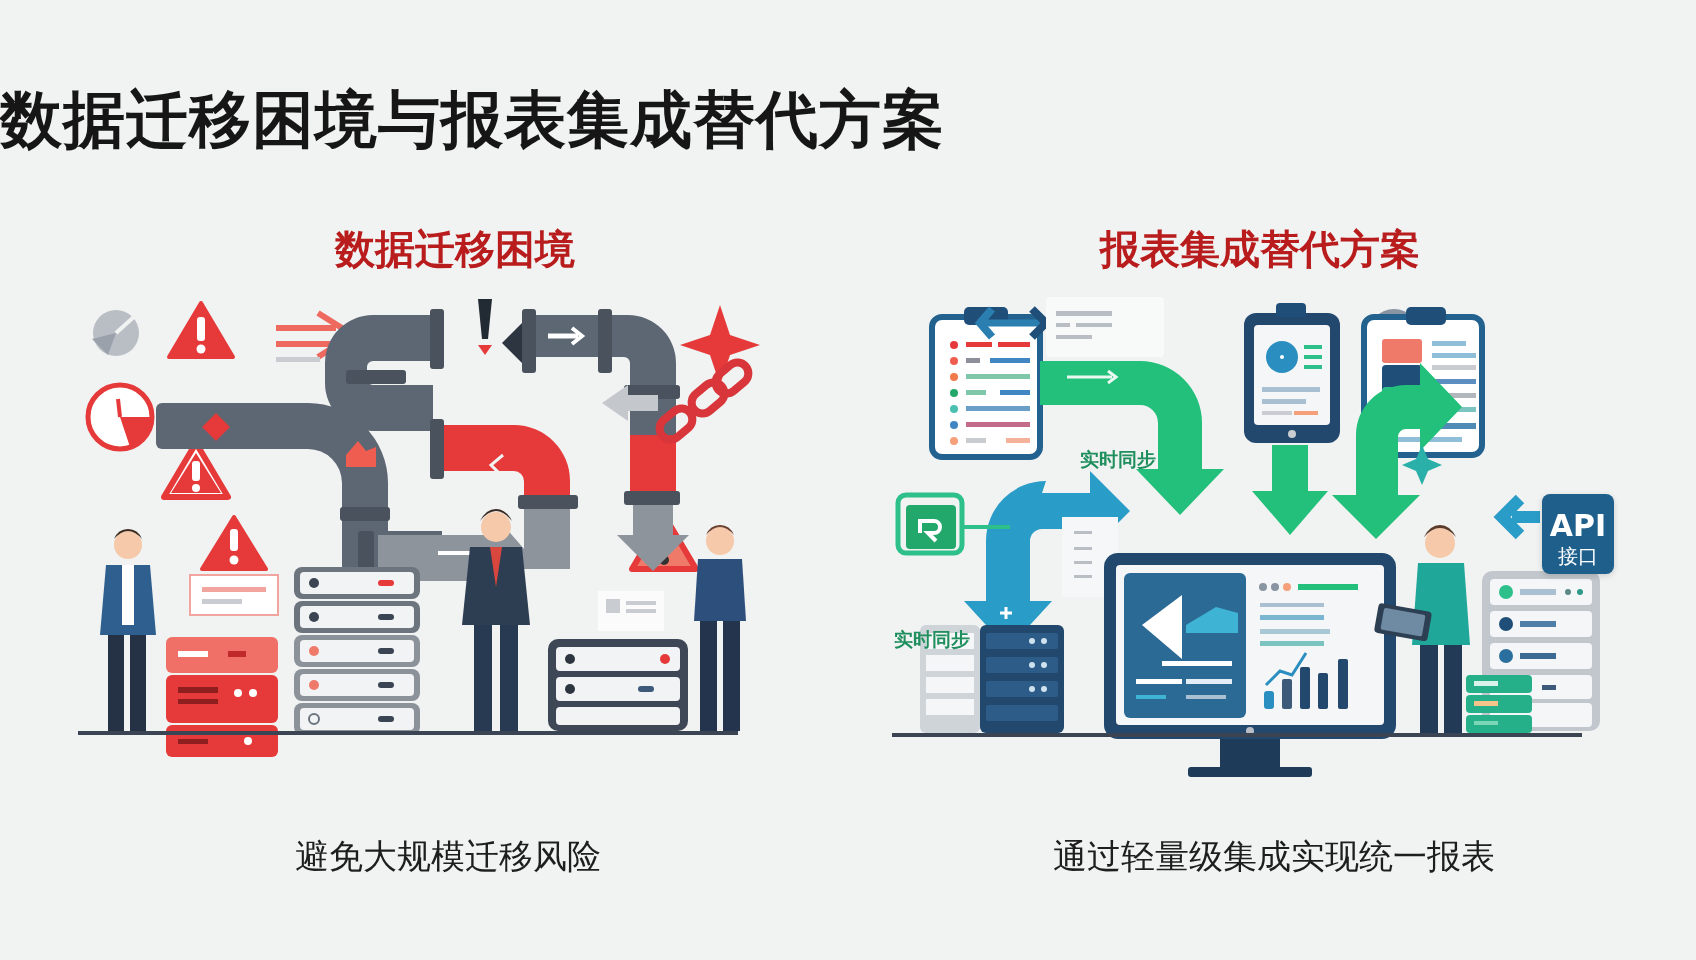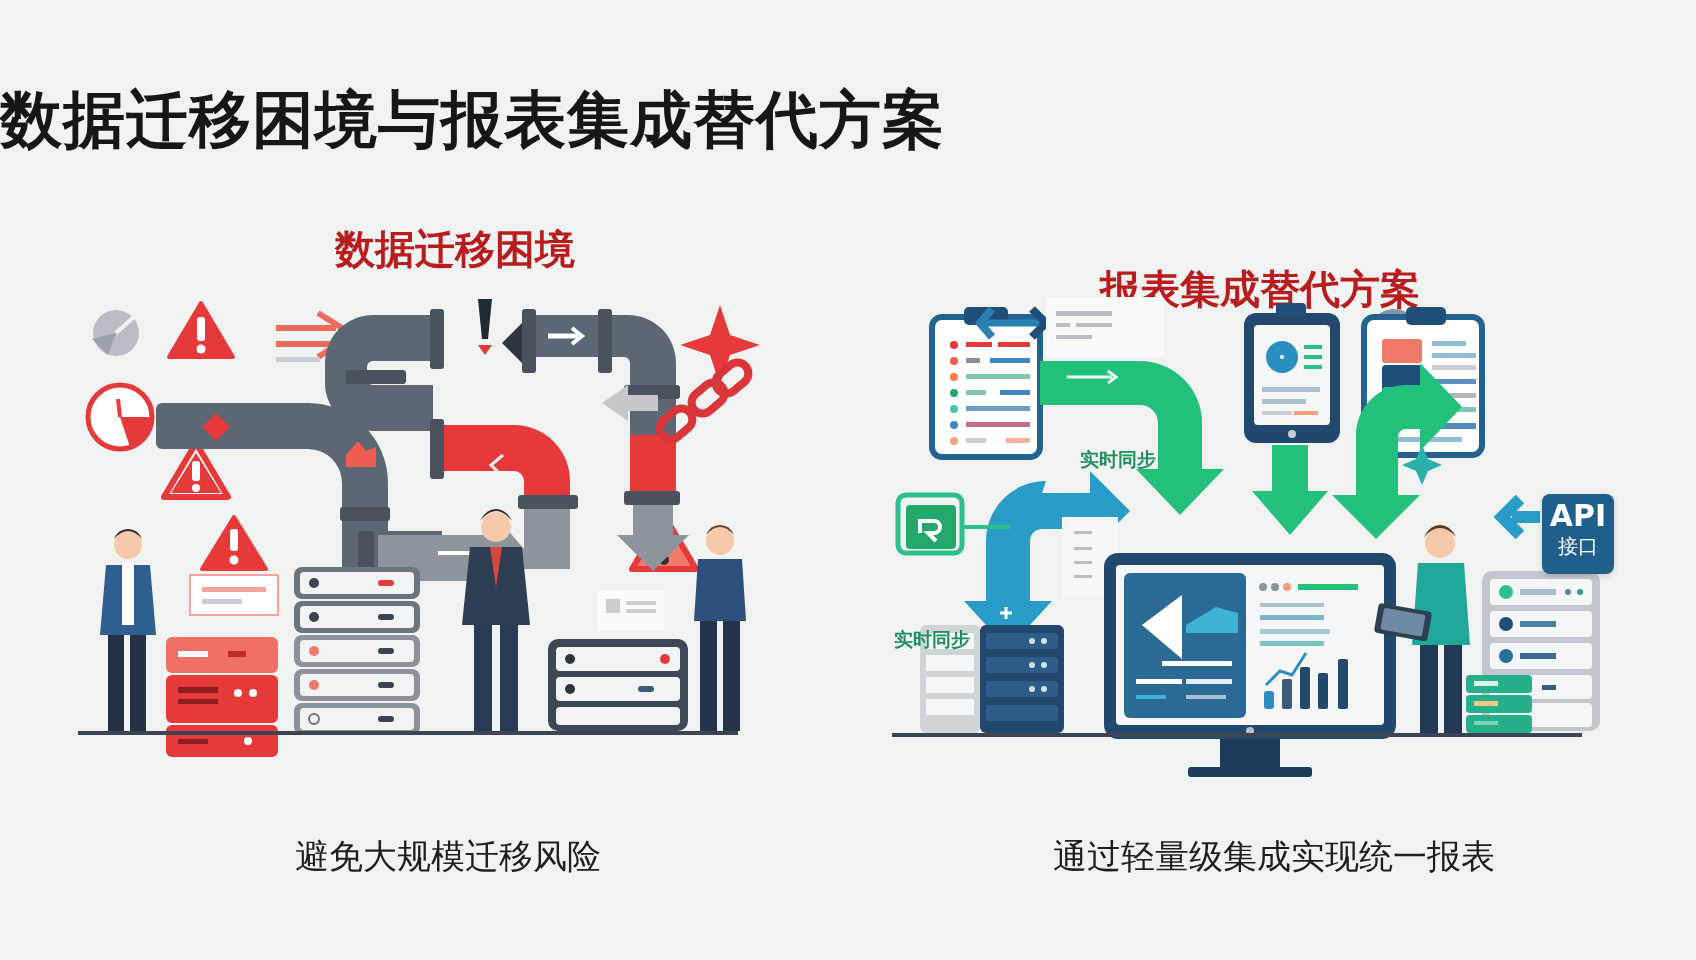--- a/index.html
+++ b/index.html
@@ -11,38 +11,38 @@
   }
   .main-title {
     position:absolute; left:0; top:78px; width:1696px; 
     font-size:62px; font-weight:bold; letter-spacing:1px; color:#161616;
   }
   .panel-title {
     position:absolute; top:222px; font-size:40px; font-weight:bold; color:#b91c1c;
     text-align:center;
   }
   .panel-title.left { left:220px; width:470px; }
-  .panel-title.right { left:1000px; width:520px;margin-top:40px; }
+  .panel-title.right { left:1000px; width:520px; }
   .caption {
     position:absolute; top:834px; font-size:34px; color:#1e1e1e; text-align:center;
   }
   .caption.left { left:208px; width:480px; }
   .caption.right { left:984px; width:580px; }
   .illus { position:absolute; }
   .illus.left { left:78px; top:295px; width:740px; height:510px; }
   .illus.right { left:892px; top:295px; width:740px; height:510px; }
   .lbl-sync {
     position:absolute; font-size:19px; color:#1f8f5e; font-weight:bold;
   }
   .api-box {
     position:absolute; left:1542px; top:494px; width:72px; height:80px;
     background:#1f5f8b; border-radius:8px; color:#fff; text-align:center;
     box-shadow:0 2px 6px rgba(0,0,0,0.15);
   }
-  .api-box .a1 { display:block; font-size:30px; font-weight:bold; margin-top:6px; line-height:32px; }
+  .api-box .a1 { display:block; font-size:30px; font-weight:bold; margin-top:16px; line-height:32px; }
   .api-box .a2 { display:block; font-size:20px; line-height:28px; }
 </style>
 </head>
 <body>
 
 <div class="main-title">数据迁移困境与报表集成替代方案</div>
 
 <div class="panel-title left">数据迁移困境</div>
 <div class="panel-title right">报表集成替代方案</div>
 

